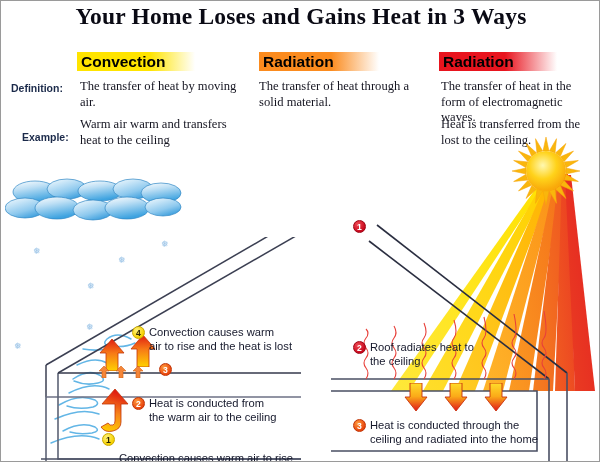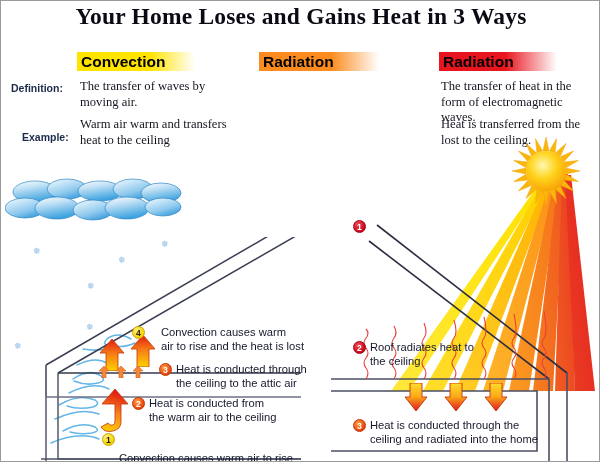--- a/index.html
+++ b/index.html
@@ -86,23 +86,24 @@
 
   <div class="title">Your Home Loses and Gains Heat in 3 Ways</div>
 
   <div class="hdr hdr-convection">Convection</div>
   <div class="hdr hdr-conduction">Radiation</div>
   <div class="hdr hdr-radiation">Radiation</div>
 
   <div class="rowlabel lbl-def">Definition:</div>
   <div class="rowlabel lbl-ex">Example:</div>
 
-  <div class="body-txt c1 r-def">The transfer of waves by moving air.</div>
+  <div class="body-txt c1 r-def">The transfer of heat by moving air.</div>
   <div class="body-txt c1 r-ex">Warm air warm and transfers heat to the ceiling</div>
 
+  <div class="body-txt c2 r-def">The transfer of heat through a solid material.</div>
 
   <div class="body-txt c3 r-def">The transfer of heat in the form of electromagnetic waves.</div>
   <div class="body-txt c3 r-ex">Heat is transferred from the lost to the ceiling.</div>
 
   <div class="cloudwrap">
     <svg width="180" height="58" viewBox="0 0 180 58">
       <defs>
         <linearGradient id="cg" x1="0" y1="0" x2="0.35" y2="1">
           <stop offset="0%" stop-color="#ffffff"></stop>
           <stop offset="38%" stop-color="#bfe0f5"></stop>
@@ -227,26 +228,24 @@
         <stop offset="0%" stop-color="#ffd200"></stop>
             <stop offset="50%" stop-color="#f7861a"></stop>
         <stop offset="100%" stop-color="#e01d12"></stop>
           </linearGradient>
         </defs>
       <path d="M16,0 L29,15 L22,15 L22,33 q0,7 -8,9 q-8,2 -12,-4 l7,-4 q2,3 5,2 q2,-1 2,-4 L16,15 L3,15 Z" fill="url(#ar3)" stroke="#c2340a" stroke-width="0.8"></path>
     </svg>
   </div>
 
   <div class="badge b-yellow" style="left:131px;top:325px;">4</div>
-  <div class="callout" style="left:148px;top:324px;width:172px;margin-left:12px;">Convection causes warm
+  <div class="callout" style="left:148px;top:324px;width:172px;">Convection causes warm
 air to rise and the heat is lost</div>
 
   <div class="badge b-orange" style="left:158px;top:362px;">3</div>
-  <div class="callout" style="left:175px;top:361px;width:160px;">Heat is conducted through
-the ceiling to the attic air</div>
 
   <div class="badge b-orange" style="left:131px;top:396px;">2</div>
   <div class="callout" style="left:148px;top:395px;width:160px;">Heat is conducted from
 the warm air to the ceiling</div>
 
   <div class="badge b-yellow" style="left:101px;top:432px;">1</div>
   <div class="callout" style="left:118px;top:431px;width:200px;margin-top:19px;">Convection causes warm air to rise</div>
 
   <div class="rayswrap">
     <svg width="270" height="240" viewBox="0 0 270 240">

